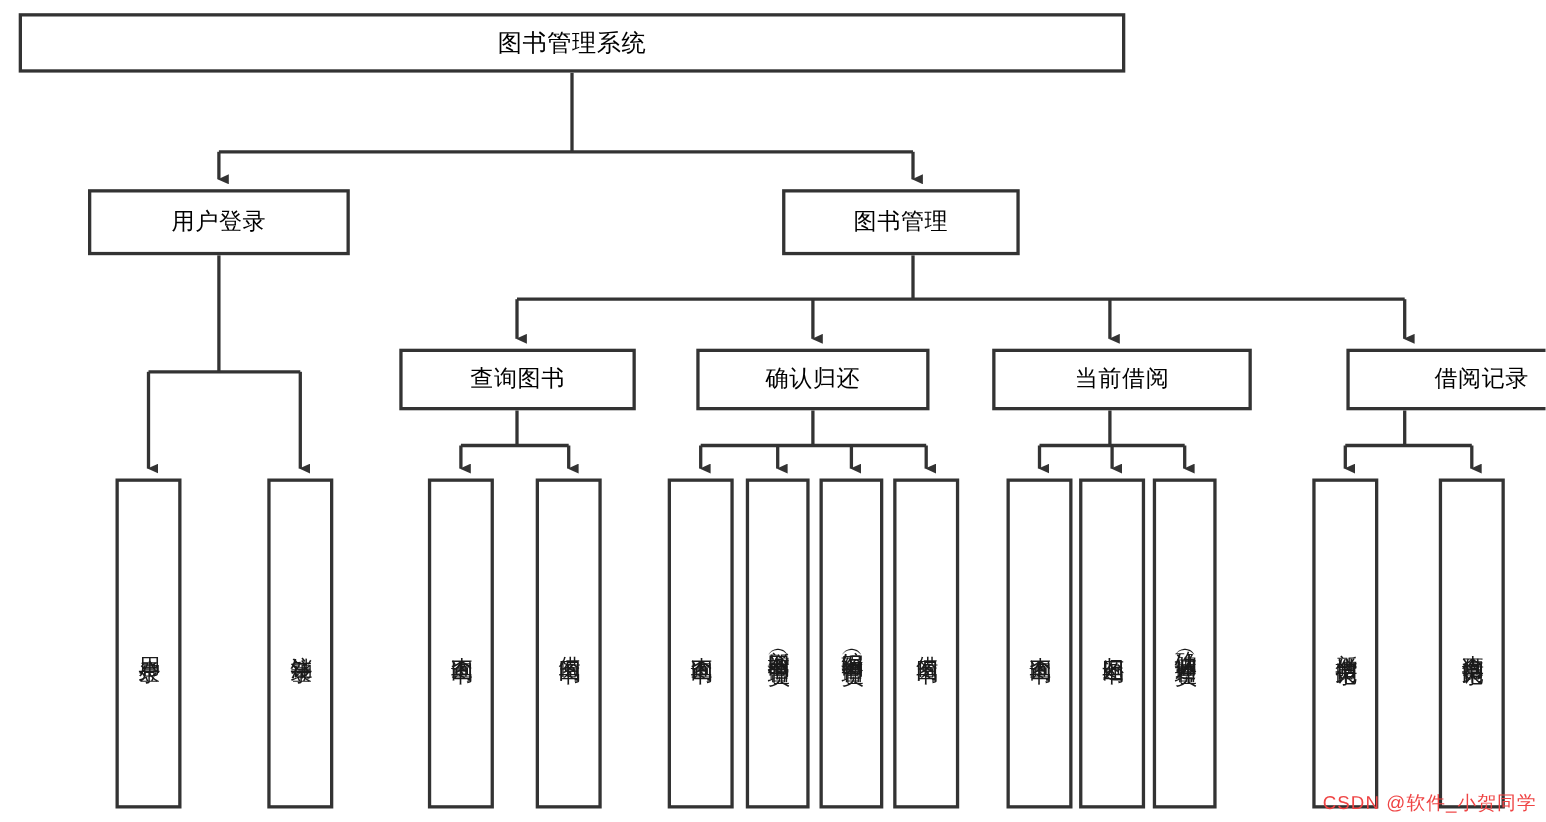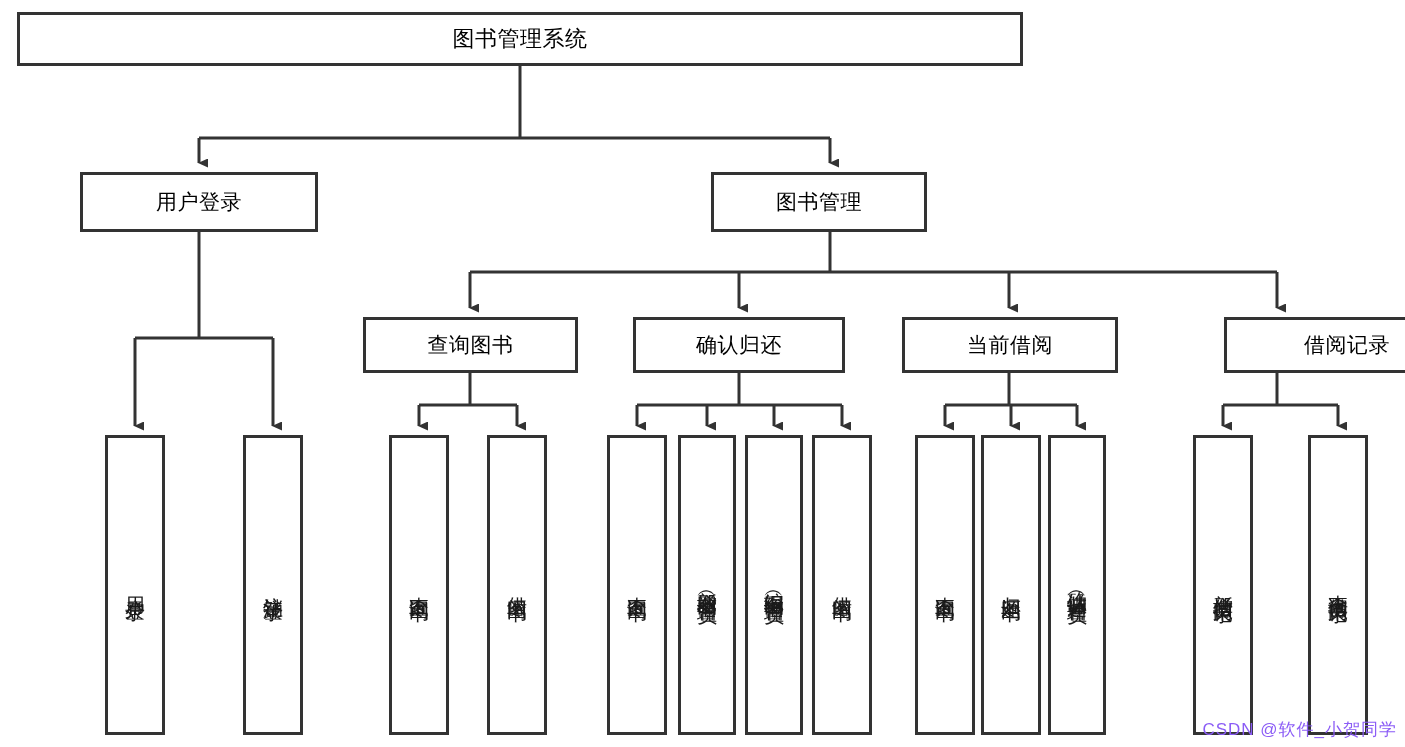--- a/index.html
+++ b/index.html
@@ -55,21 +55,21 @@
     top: 0;
     width: 1405px;
     height: 747px;
     pointer-events: none;
   }
   .watermark {
     position: absolute;
     right: 8px;
     bottom: 6px;
     font-size: 17px;
-    color: #8b5cf6;
+    color: #ef4444;
     letter-spacing: 1px;
     white-space: nowrap;
   }
 </style>
 </head>
 <body>
 
 <div id="diagram-root">
 
   <svg class="connector-layer" viewBox="0 0 1405 747" width="1405" height="747" xmlns="http://www.w3.org/2000/svg">
@@ -132,21 +132,21 @@
   <div class="node-box" style="left:711px; top:172px; width:216px; height:60px;">
     <span class="node-label-h">图书管理</span>
   </div>
 
   <div class="node-box" style="left:363px; top:317px; width:215px; height:56px;">
     <span class="node-label-h">查询图书</span>
   </div>
   <div class="node-box" style="left:633px; top:317px; width:212px; height:56px;">
     <span class="node-label-h">确认归还</span>
   </div>
-  <div class="node-box" style="left:902px; top:317px; width:216px; height:56px;">
+  <div class="node-box" style="left:902px; top:317px; width:236px; height:56px;">
     <span class="node-label-h">当前借阅</span>
   </div>
   <div class="node-box" style="left:1224px; top:317px; width:246px; height:56px;">
     <span class="node-label-h">借阅记录</span>
   </div>
 
   <div class="node-box" style="left:105px; top:435px; width:60px; height:300px;">
     <span class="node-label-v">用户登录</span>
   </div>
   <div class="node-box" style="left:243px; top:435px; width:60px; height:300px;">

